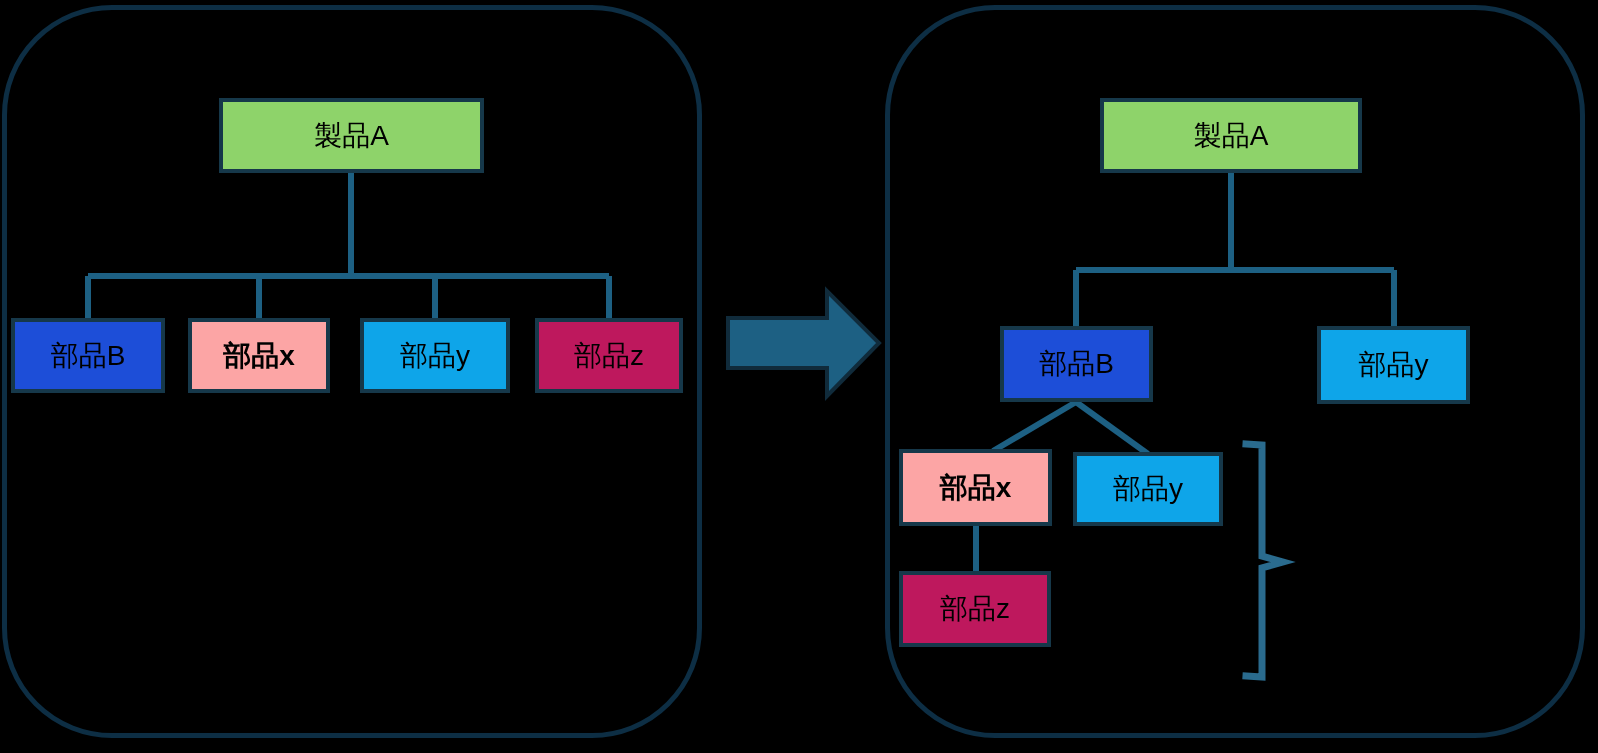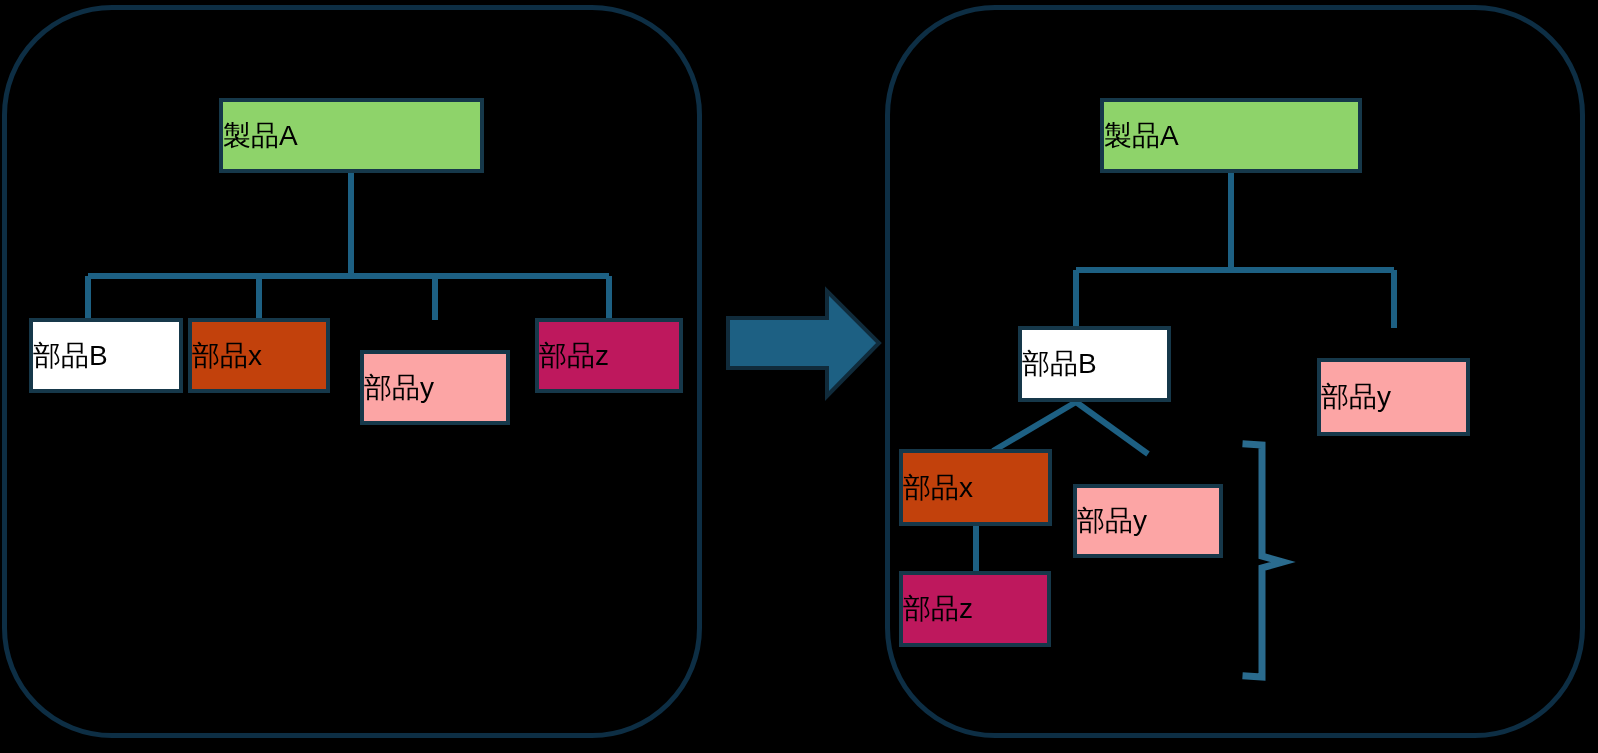--- a/index.html
+++ b/index.html
@@ -33,32 +33,33 @@
     left: 0; top: 0;
     width: 1598px;
     height: 753px;
     z-index: 1;
   }
 
   .node {
     position: absolute;
     display: flex;
     align-items: center;
+    justify-content: center;
     box-sizing: border-box;
     border: 4px solid #16384a;
     color: #000000;
     font-size: 28px;
     line-height: 1;
     z-index: 2;
     white-space: nowrap;
   }
   .fill-product { background: #8ed36a; }
-  .fill-part-b  { background: #ffffff; margin-left: 18px; }
-  .fill-part-x  { background: #c2410c; }
-  .fill-part-y  { background: #fca5a5; margin-top: 32px; }
+  .fill-part-b  { background: #1d4ed8; }
+  .fill-part-x  { background: #fca5a5; font-weight: bold; }
+  .fill-part-y  { background: #0ea5e9; }
   .fill-part-z  { background: #be185d; }
 
   
   .l-root { left: 219px;  top: 98px;  width: 265px; height: 75px; }
   .l-b    { left: 11px;   top: 318px; width: 154px; height: 75px; }
   .l-x    { left: 188px;  top: 318px; width: 142px; height: 75px; }
   .l-y    { left: 360px;  top: 318px; width: 150px; height: 75px; }
   .l-z    { left: 535px;  top: 318px; width: 148px; height: 75px; }
 
   

